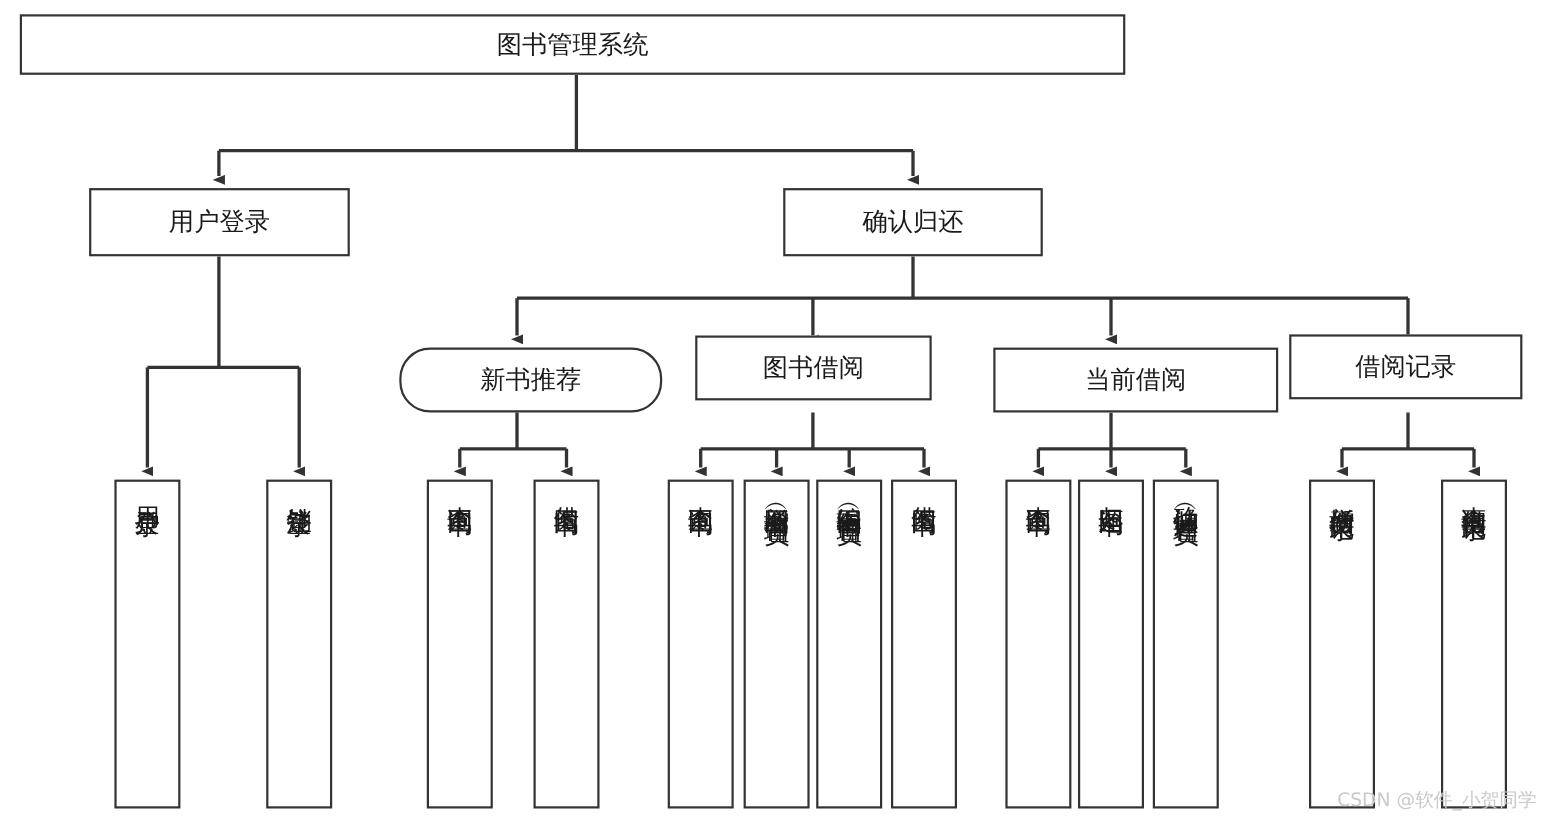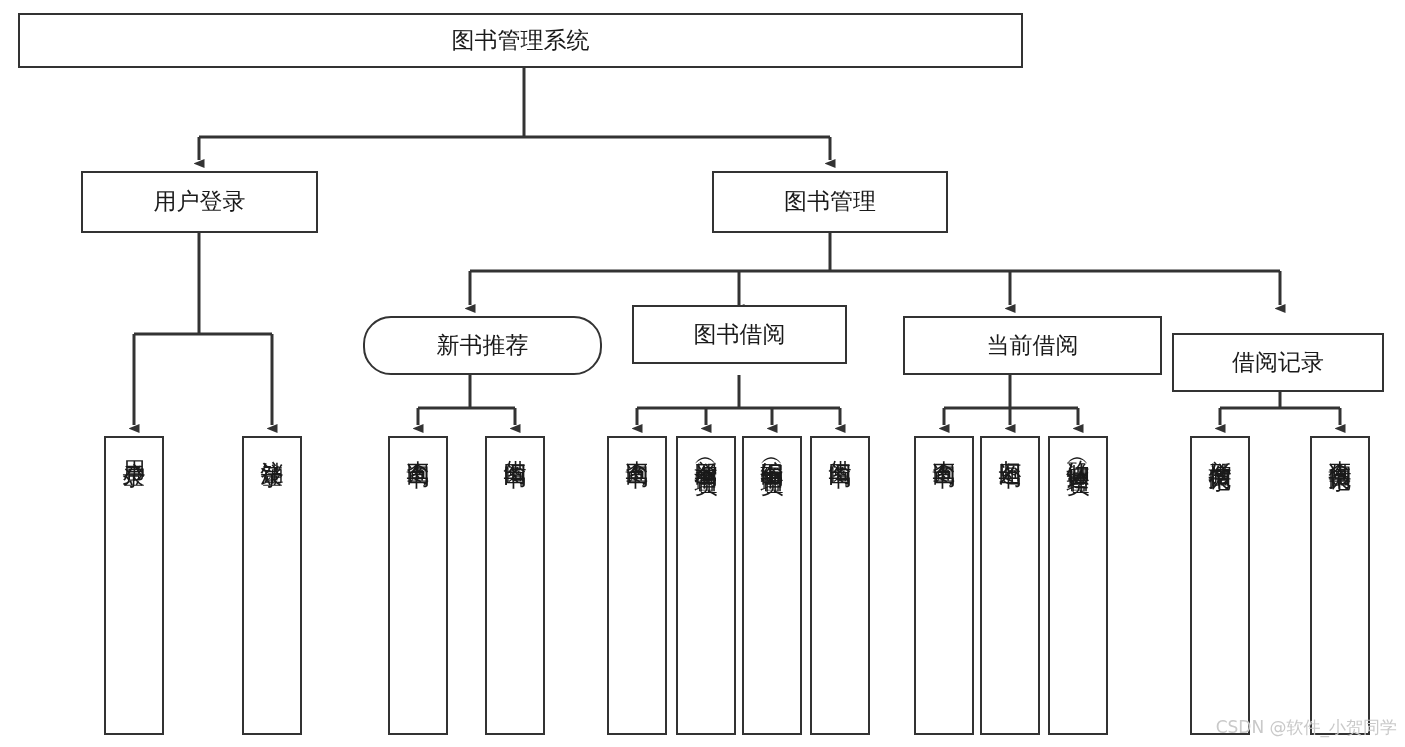--- a/index.html
+++ b/index.html
@@ -120,32 +120,32 @@
   </svg>
 
   <div id="nodes-layer">
       <div class="node horizontal root" style="left: 18px; top: 13px; width: 1005px; height: 55px;">
         <span class="label">图书管理系统</span>
       </div>
       <div class="node horizontal" style="left: 81px; top: 171px; width: 237px; height: 62px;">
         <span class="label">用户登录</span>
       </div>
       <div class="node horizontal" style="left: 712px; top: 171px; width: 236px; height: 62px;">
-        <span class="label">图书管理</span>
+        <span class="label">确认归还</span>
       </div>
       <div class="node horizontal" style="left: 363px; top: 316px; width: 239px; height: 59px; border-radius: 28px;">
         <span class="label">新书推荐</span>
       </div>
       <div class="node horizontal" style="left: 632px; top: 305px; width: 215px; height: 59px;">
         <span class="label">图书借阅</span>
       </div>
       <div class="node horizontal" style="left: 903px; top: 316px; width: 259px; height: 59px;">
         <span class="label">当前借阅</span>
       </div>
-      <div class="node horizontal" style="left: 1172px; top: 333px; width: 212px; height: 59px;">
+      <div class="node horizontal" style="left: 1172px; top: 304px; width: 212px; height: 59px;">
         <span class="label">借阅记录</span>
       </div>
       <div class="node vertical" style="left: 104px; top: 436px; width: 60px; height: 299px;">
         <span class="label">用户登录</span>
       </div>
       <div class="node vertical" style="left: 242px; top: 436px; width: 60px; height: 299px;">
         <span class="label">注销登录</span>
       </div>
       <div class="node vertical" style="left: 388px; top: 436px; width: 60px; height: 299px;">
         <span class="label">查询图书</span>

